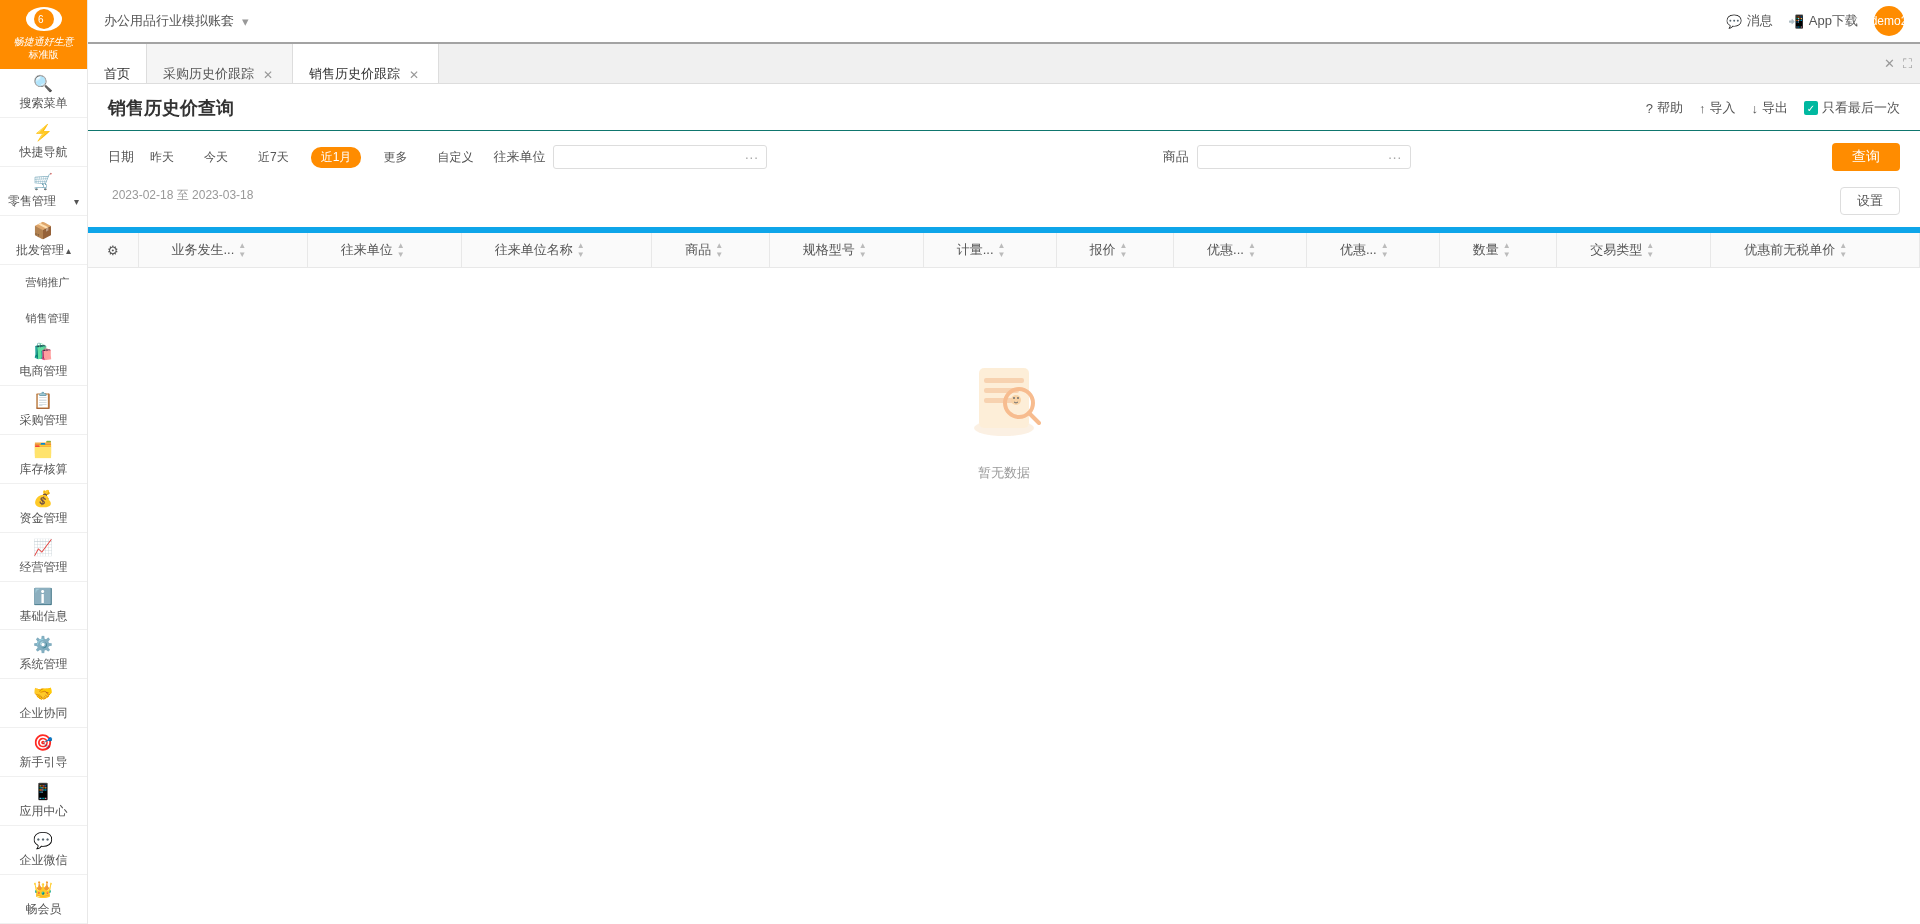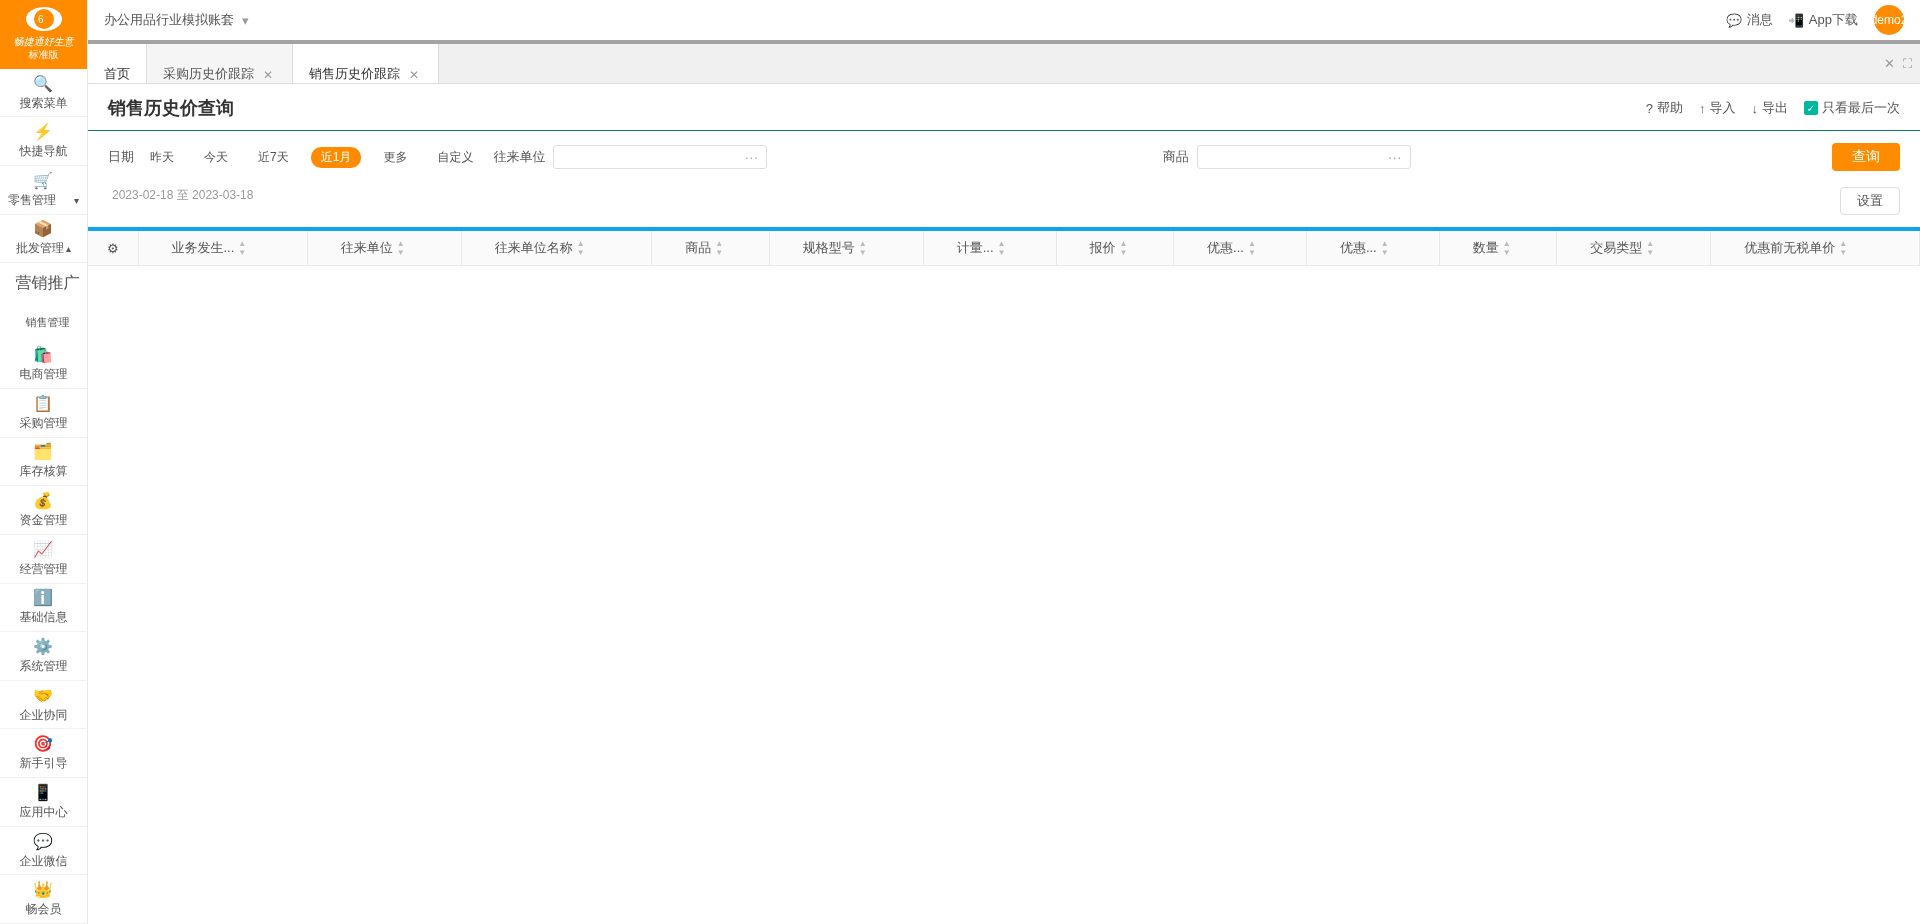--- a/index.html
+++ b/index.html
@@ -61,21 +61,21 @@
       overflow: hidden;
     }
 
     
     .top-header {
       height: 44px;
       background: #fff;
       display: flex;
       align-items: center;
       padding: 0 16px;
-      border-bottom: 4px solid #a3a3a3;
+      border-bottom: 2px solid #a3a3a3;
       justify-content: space-between;
     }
     .top-header-left {
       display: flex;
       align-items: center;
       gap: 8px;
       color: #555;
       font-size: 13px;
     }
     .top-header-right {
@@ -200,21 +200,21 @@
       display: flex;
       align-items: center;
       justify-content: center;
       color: #fff;
       font-size: 10px;
     }
 
     
     .filter-area {
       padding: 12px 20px;
-      border-bottom: 4px solid #0ea5e9;
+      border-bottom: 6px solid #0ea5e9;
       display: flex;
       align-items: center;
       gap: 20px;
       flex-wrap: wrap;
     }
     .filter-row {
       display: flex;
       align-items: center;
       gap: 12px;
       flex-wrap: wrap;
@@ -403,21 +403,21 @@
   </div>
   <div class="sidebar-item">
     <span class="item-icon">📦</span>
     <span style="display:flex;align-items:center;gap:2px;">
       <span>批发管理</span>
       <span style="font-size:10px;">▴</span>
     </span>
   </div>
 
   <div style="padding-left:8px;width:100%;">
-    <div class="sidebar-item" style="font-size:16px;border-bottom:none;min-height:36px;">
+    <div class="sidebar-item" style="font-size:11px;border-bottom:none;min-height:36px;">
       <span>营销推广</span>
     </div>
     <div class="sidebar-item" style="font-size:11px;border-bottom:none;min-height:36px;">
       <span>销售管理</span>
     </div>
   </div>
 
   <div class="sidebar-item">
     <span class="item-icon">🛍️</span>
     <span>电商管理</span>
@@ -652,16 +652,37 @@
                 <span>优惠前无税单价</span>
                 <span class="sort-icon">▲<br>▼</span>
               </div>
             </th>
           </tr>
         </thead>
         <tbody>
         </tbody>
       </table>
 
+      <div class="empty-state">
+        <div class="empty-icon">
+          <svg viewBox="0 0 100 100" xmlns="http://www.w3.org/2000/svg">
+
+            <ellipse cx="50" cy="80" rx="30" ry="8" fill="#f5d5b0" opacity="0.5"></ellipse>
+            <rect x="25" y="20" width="50" height="60" rx="5" fill="#fde8c8"></rect>
+            <rect x="30" y="30" width="40" height="5" rx="2" fill="#f5c090"></rect>
+            <rect x="30" y="40" width="35" height="5" rx="2" fill="#f5c090"></rect>
+            <rect x="30" y="50" width="30" height="5" rx="2" fill="#f5c090"></rect>
+
+            <circle cx="65" cy="55" r="14" fill="none" stroke="#f5a060" stroke-width="4"></circle>
+            <line x1="75" y1="65" x2="85" y2="75" stroke="#f5a060" stroke-width="4" stroke-linecap="round"></line>
+
+            <circle cx="62" cy="52" r="5" fill="#f5c080"></circle>
+            <circle cx="60" cy="50" r="1" fill="#333"></circle>
+            <circle cx="64" cy="50" r="1" fill="#333"></circle>
+            <path d="M60 54 Q62 56 64 54" fill="none" stroke="#333" stroke-width="1"></path>
+          </svg>
+        </div>
+        <span class="empty-text">暂无数据</span>
+      </div>
     </div>
 
   </div>
 </div>
 
 </body></html>

